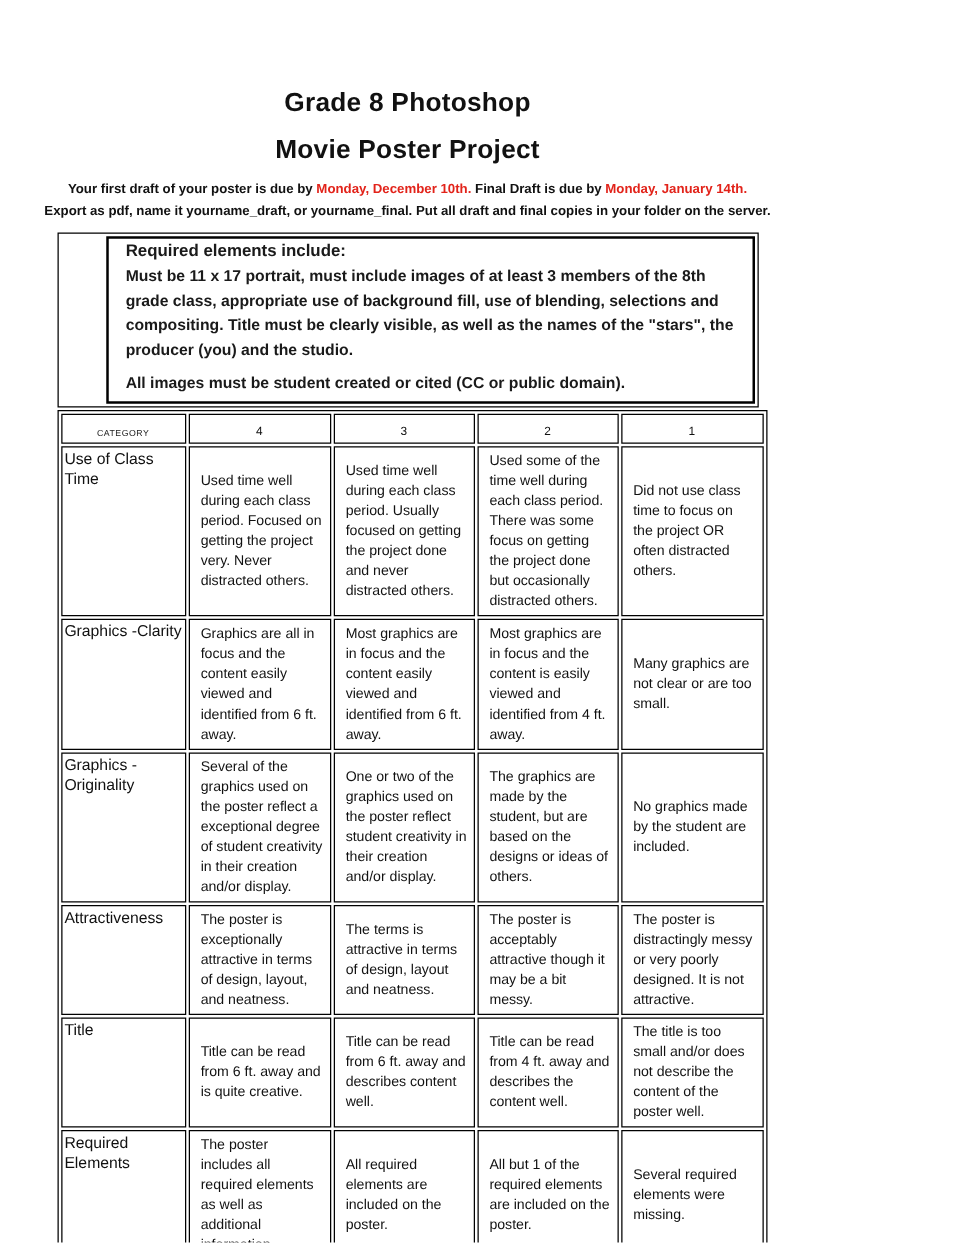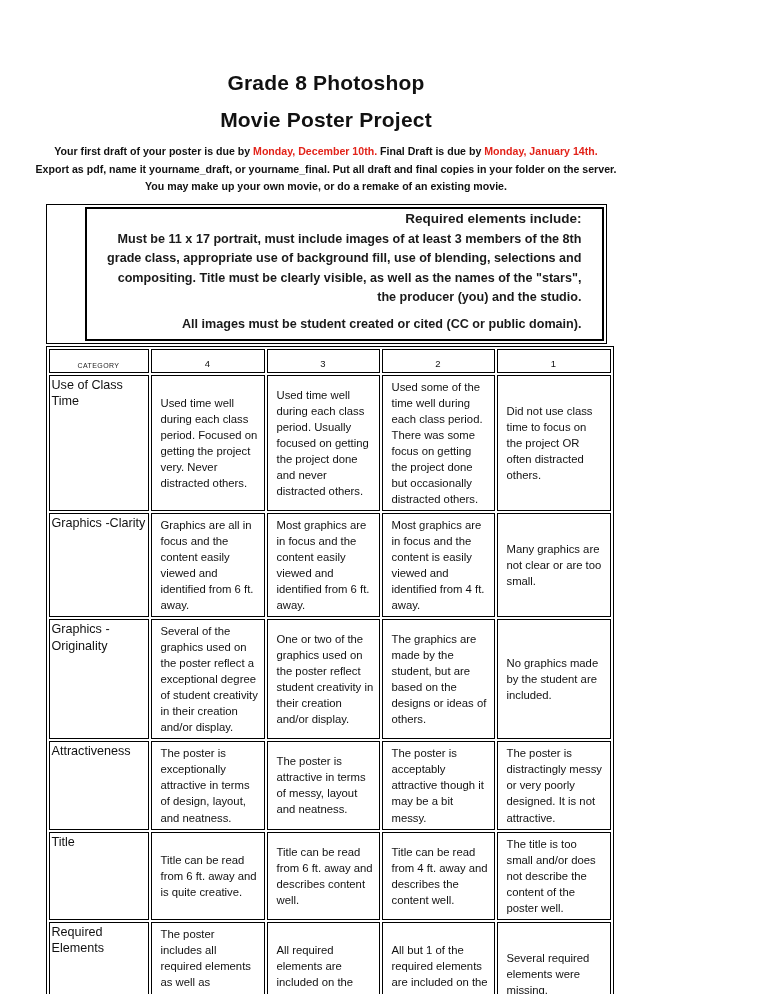--- a/index.html
+++ b/index.html
@@ -39,22 +39,22 @@
     margin: 0 auto;
   }
   
   .req-box {
     margin-top: 12px;
     border: 1px solid #000;
     padding: 2px;
   }
   .req-box-inner {
     border: 2px solid #000;
-    padding: 2px 20px 8px 14px;
-    text-align: right;
+    padding: 2px 0 8px 14px;
+    text-align: left;
     font-weight: bold;
     margin-left: 36px;
   }
   .req-heading {
     font-size: 13.5px;
     line-height: 1.25;
   }
   .req-body {
     font-size: 12.6px;
     line-height: 1.55;
@@ -117,21 +117,20 @@
 <body>
 
 <div class="page">
 
   <div class="doc-title">Grade 8 Photoshop</div>
   <div class="doc-title">Movie Poster Project</div>
 
   <div class="intro"><span>Your first draft of your poster is due by </span><span class="date" style="color: rgb(226, 35, 26);">Monday, December 10th.</span><span>  Final Draft is due by </span><span class="date" style="color: rgb(226, 35, 26);">Monday, January 14th.</span></div>
 
   <div class="intro">Export as pdf, name it yourname_draft, or yourname_final. Put all draft and final copies in your folder on the server.</div>
-  <div class="intro">You may make up your own movie, or do a remake of an existing movie.</div>
 
   <div class="content-col">
 
     <div class="req-box">
       <div class="req-box-inner">
         <div class="req-heading">Required elements include:</div>
         <div class="req-body">Must be 11 x 17 portrait, must include images of at least 3 members of the 8th grade class, appropriate use of background fill, use of blending, selections and compositing. Title must be clearly visible, as well as the names of the "stars", the producer (you) and the studio.</div>
         <div class="req-footer">All images must be student created or cited (CC or public domain).</div>
       </div>
     </div>
@@ -171,21 +170,21 @@
         <tr>
           <th class="cat">Graphics - Originality</th>
           <td>Several of the graphics used on the poster reflect a exceptional degree of student creativity in their creation and/or display.</td>
           <td>One or two of the graphics used on the poster reflect student creativity in their creation and/or display.</td>
           <td>The graphics are made by the student, but are based on the designs or ideas of others.</td>
           <td>No graphics made by the student are included.</td>
         </tr>
         <tr>
           <th class="cat">Attractiveness</th>
           <td>The poster is exceptionally attractive in terms of design, layout, and neatness.</td>
-          <td>The poster is attractive in terms of messy, layout and neatness.</td>
+          <td>The terms is attractive in terms of design, layout and neatness.</td>
           <td>The poster is acceptably attractive though it may be a bit messy.</td>
           <td>The poster is distractingly messy or very poorly designed. It is not attractive.</td>
         </tr>
         <tr>
           <th class="cat">Title</th>
           <td>Title can be read from 6 ft. away and is quite creative.</td>
           <td>Title can be read from 6 ft. away and describes content well.</td>
           <td>Title can be read from 4 ft. away and describes the content well.</td>
           <td>The title is too small and/or does not describe the content of the poster well.</td>
         </tr>

